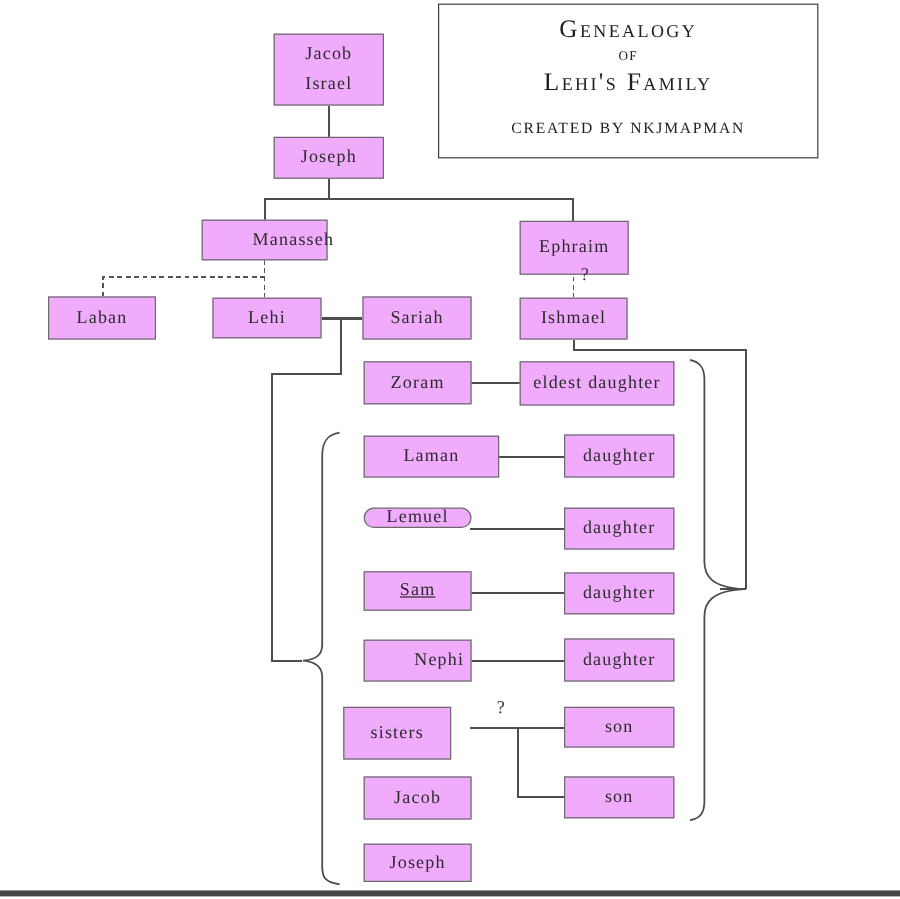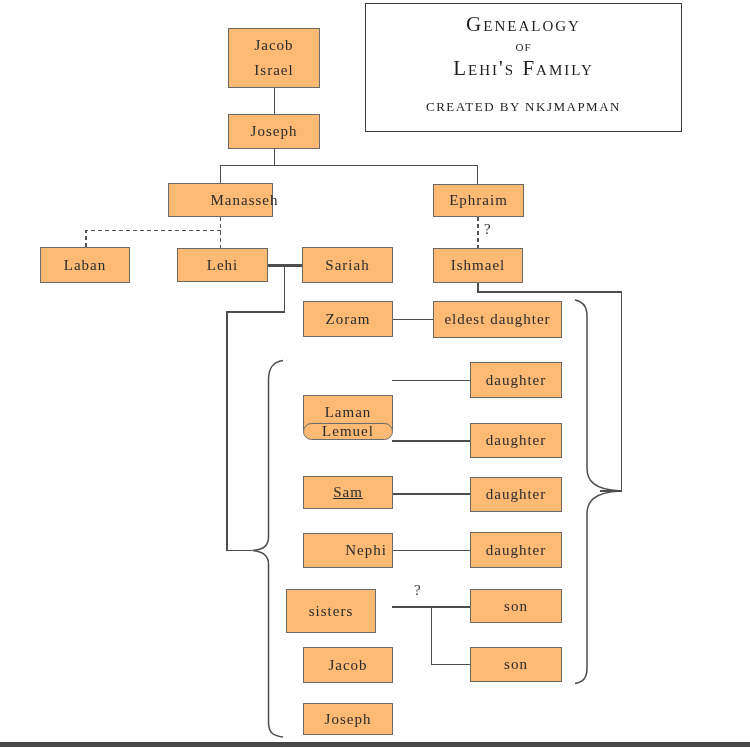--- a/index.html
+++ b/index.html
@@ -1,20 +1,20 @@
 <!DOCTYPE html>
 <html><head>
 <meta charset="utf-8">
 <style>
   html,body{margin:0;padding:0;background:#ffffff;}
   body{width:750px;height:749px;position:relative;overflow:hidden;
        font-family:"Liberation Serif","DejaVu Serif",serif;color:#2b2b2b;}
   .stage{position:absolute;inset:0;width:750px;height:749px;}
   svg.wires{position:absolute;left:0;top:0;z-index:1;}
-  .node{position:absolute;background:#fdba74;border:1.5px solid #6a6a6a;
+  .node{position:absolute;background:#f0abfc;border:1.5px solid #6a6a6a;
         display:flex;align-items:center;justify-content:center;
         font-size:15px;letter-spacing:1px;z-index:2;box-sizing:border-box;
         color:#2b2b2b;}
   .node .two-line{text-align:center;line-height:25px;}
   .qmark{position:absolute;z-index:3;font-size:15px;color:#333;}
   .titlebox{position:absolute;left:365px;top:3px;width:317px;height:129px;
             border:1px solid #3c3c3c;background:#fff;z-index:2;
             display:flex;flex-direction:column;align-items:center;box-sizing:border-box;}
   .t-line1,.t-line3{font-variant:small-caps;font-size:21px;letter-spacing:2px;color:#1f1f1f;line-height:22px;}
   .t-line1{margin-top:9px;}
@@ -71,31 +71,31 @@
   </div>
 
   <div class="node" style="left:228px;top:28px;width:92px;height:60px;">
     <div class="two-line">
       <div>Jacob</div>
       <div>Israel</div>
     </div>
   </div>
   <div class="node" style="left:228px;top:114px;width:92px;height:35px;">Joseph</div>
   <div class="node" style="left:168px;top:183px;width:105px;height:34px;padding-left:48px;">Manasseh</div>
-  <div class="node" style="left:433px;top:184px;width:91px;height:33px;">Ephraim</div>
+  <div class="node" style="left:433px;top:184px;width:91px;height:45px;">Ephraim</div>
 
   <div class="node" style="left:40px;top:247px;width:90px;height:36px;">Laban</div>
   <div class="node" style="left:302px;top:247px;width:91px;height:36px;">Sariah</div>
   <div class="node" style="left:177px;top:248px;width:91px;height:34px;">Lehi</div>
   <div class="node" style="left:433px;top:248px;width:90px;height:35px;">Ishmael</div>
 
   <div class="node" style="left:303px;top:301px;width:90px;height:36px;">Zoram</div>
   <div class="node" style="left:433px;top:301px;width:129px;height:37px;">eldest daughter</div>
 
-  <div class="node" style="left:303px;top:363px;width:90px;height:35px;margin-top:32px;">Laman</div>
+  <div class="node" style="left:303px;top:363px;width:113px;height:35px;">Laman</div>
   <div class="node" style="left:470px;top:362px;width:92px;height:36px;">daughter</div>
 
   <div class="node" style="left:303px;top:423px;width:90px;height:17px;border-radius:12px;">Lemuel</div>
   <div class="node" style="left:470px;top:423px;width:92px;height:35px;">daughter</div>
 
   <div class="node" style="left:303px;top:476px;width:90px;height:33px;text-decoration:underline;">Sam</div>
   <div class="node" style="left:470px;top:477px;width:92px;height:35px;">daughter</div>
 
   <div class="node" style="left:303px;top:533px;width:90px;height:35px;padding-left:36px;">Nephi</div>
   <div class="node" style="left:470px;top:532px;width:92px;height:36px;">daughter</div>

